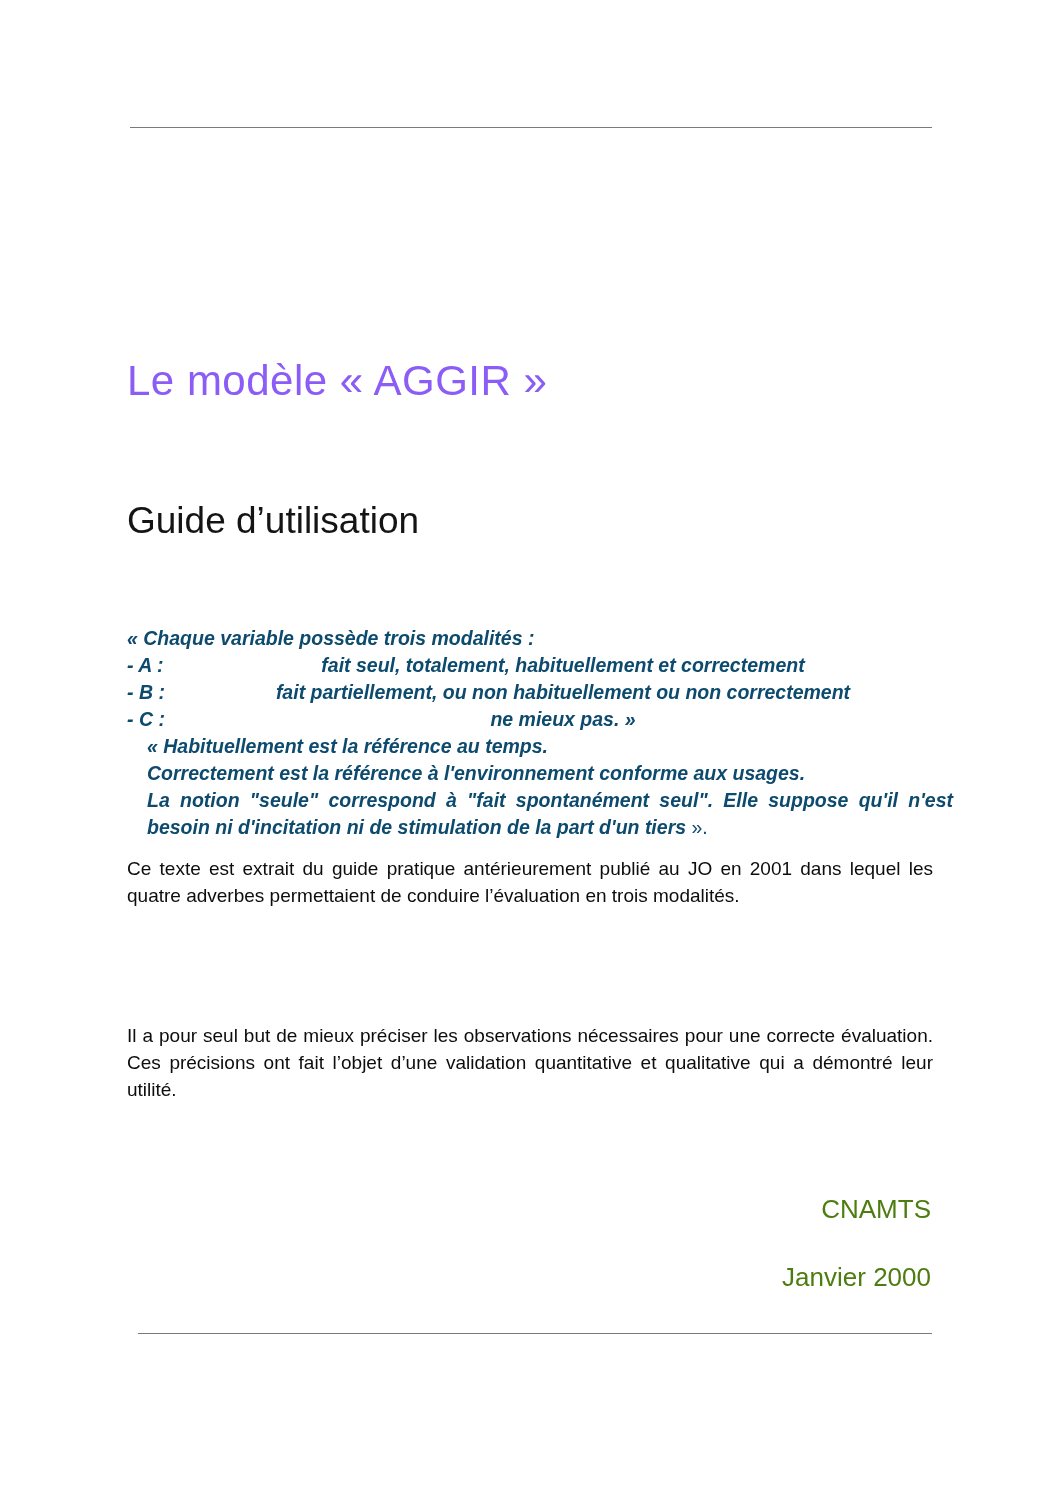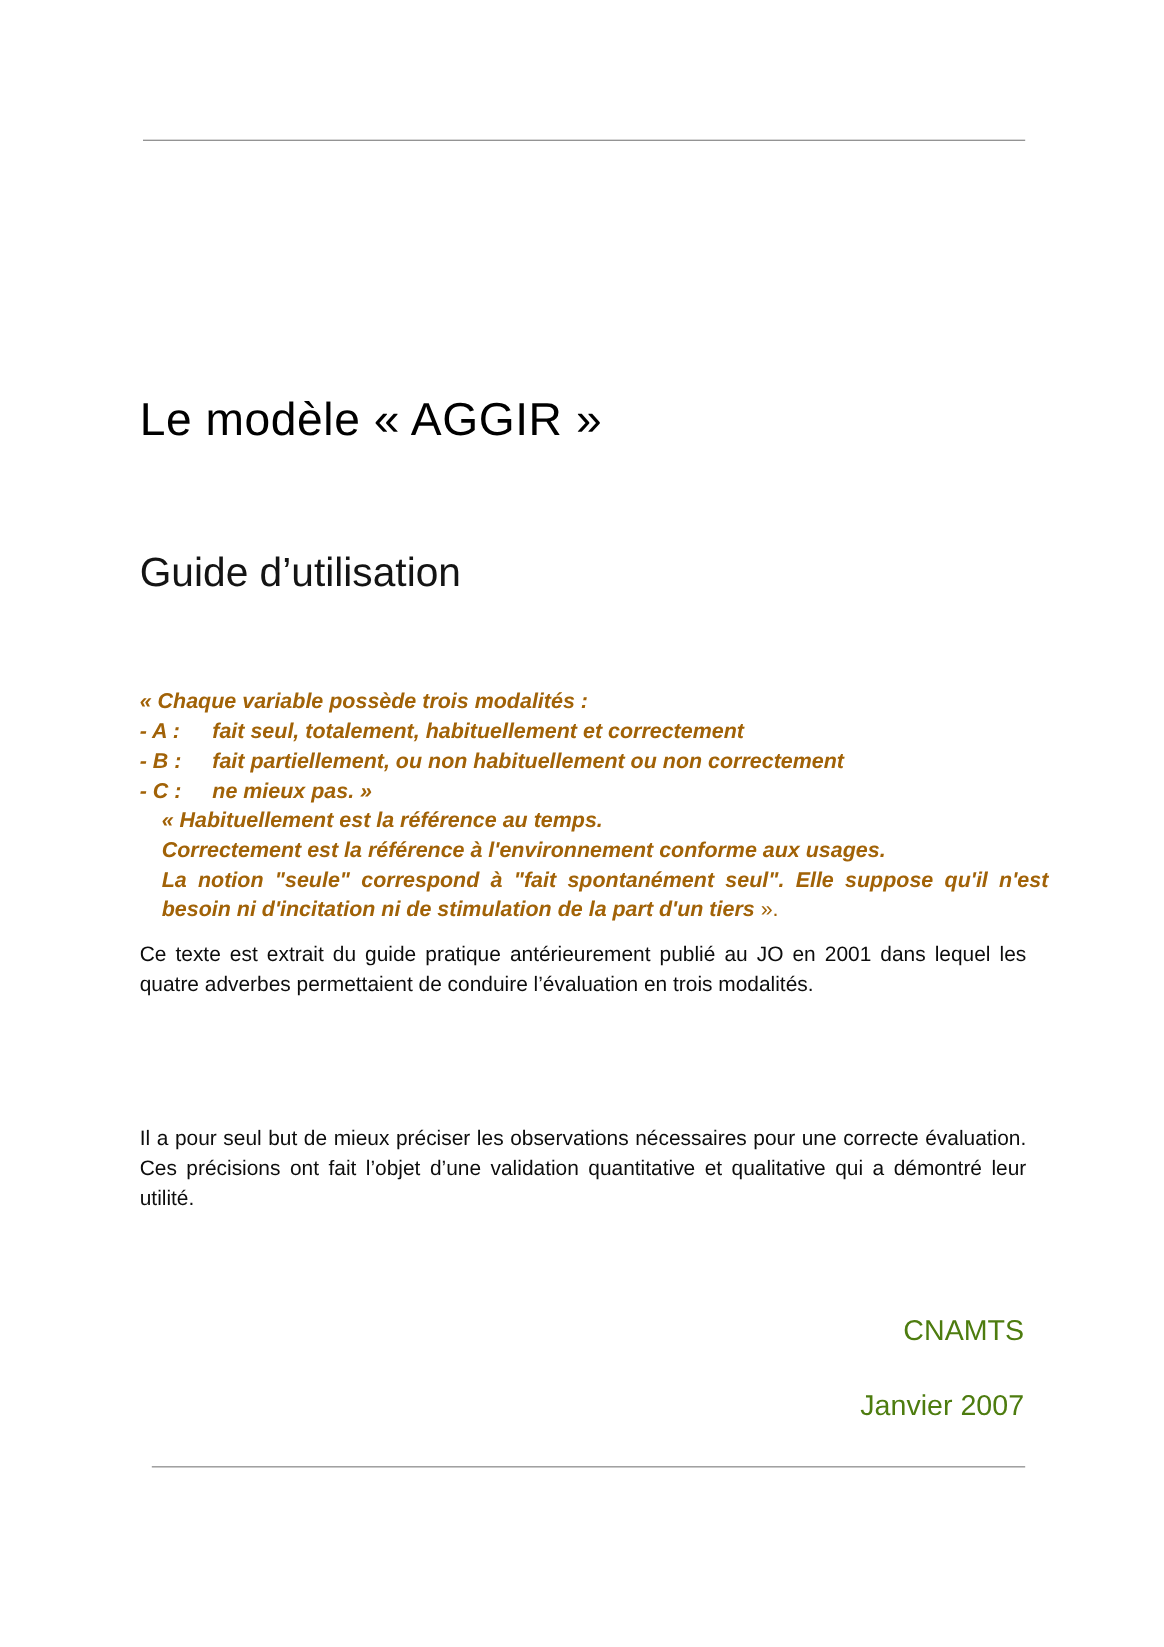--- a/index.html
+++ b/index.html
@@ -20,44 +20,44 @@
   }
   .rule-top    { top: 127px;  left: 130px; width: 802px; }
   .rule-bottom { top: 1333px; left: 138px; width: 794px; }
 
   .doc-title {
     position: absolute;
     top: 357px; left: 127px; width: 804px;
     font-size: 42px;
     font-weight: 400;
     letter-spacing: 0.5px;
-    color: #000000;
+    color: #8b5cf6;
   }
   .doc-subtitle {
     position: absolute;
     top: 500px; left: 127px; width: 804px;
     font-size: 37px;
     font-weight: 400;
     color: #141414;
   }
 
   .quote {
     position: absolute;
     left: 127px; width: 806px;
     font-size: 19.5px;
     line-height: 27px;
     font-weight: 700;
     font-style: italic;
-    color: #a16207;
+    color: #0c4a6e;
   }
   .quote-modalities { top: 625px; }
   .quote-definitions { top: 733px; text-align: justify; margin-left: 20px; }
   .modality-row { display: flex; }
   .modality-label { width: 66px; flex: 0 0 66px; }
-  .modality-text { flex: 1; }
+  .modality-text { flex: 1; text-align: center; }
   .quote-suffix { font-weight: 400; font-style: normal; }
 
   .para {
     position: absolute;
     left: 127px; width: 806px;
     font-size: 19px;
     line-height: 27px;
     text-align: justify;
     color: #0d0d0d;
   }
@@ -109,17 +109,17 @@
     <div><span>La notion "seule" correspond à "fait spontanément seul". Elle suppose qu'il n'est besoin ni d'incitation ni de stimulation de la part d'un tiers</span><span class="quote-suffix"> ».</span></div>
   </div>
 
   <p class="para para-1">Ce texte est extrait du guide pratique antérieurement publié au JO en 2001 dans lequel les quatre adverbes permettaient de conduire l’évaluation en trois modalités.</p>
 
 
   <p class="para para-3">Il a pour seul but de mieux préciser les observations nécessaires pour une correcte évaluation. Ces précisions ont fait l’objet d’une validation quantitative et qualitative qui a démontré leur utilité.</p>
 
   <div class="footer-line footer-org">CNAMTS</div>
 
-  <div class="footer-line footer-date">Janvier 2007</div>
+  <div class="footer-line footer-date">Janvier 2000</div>
 
   <div class="rule rule-bottom"></div>
 
 </div>
 
 </body></html>

